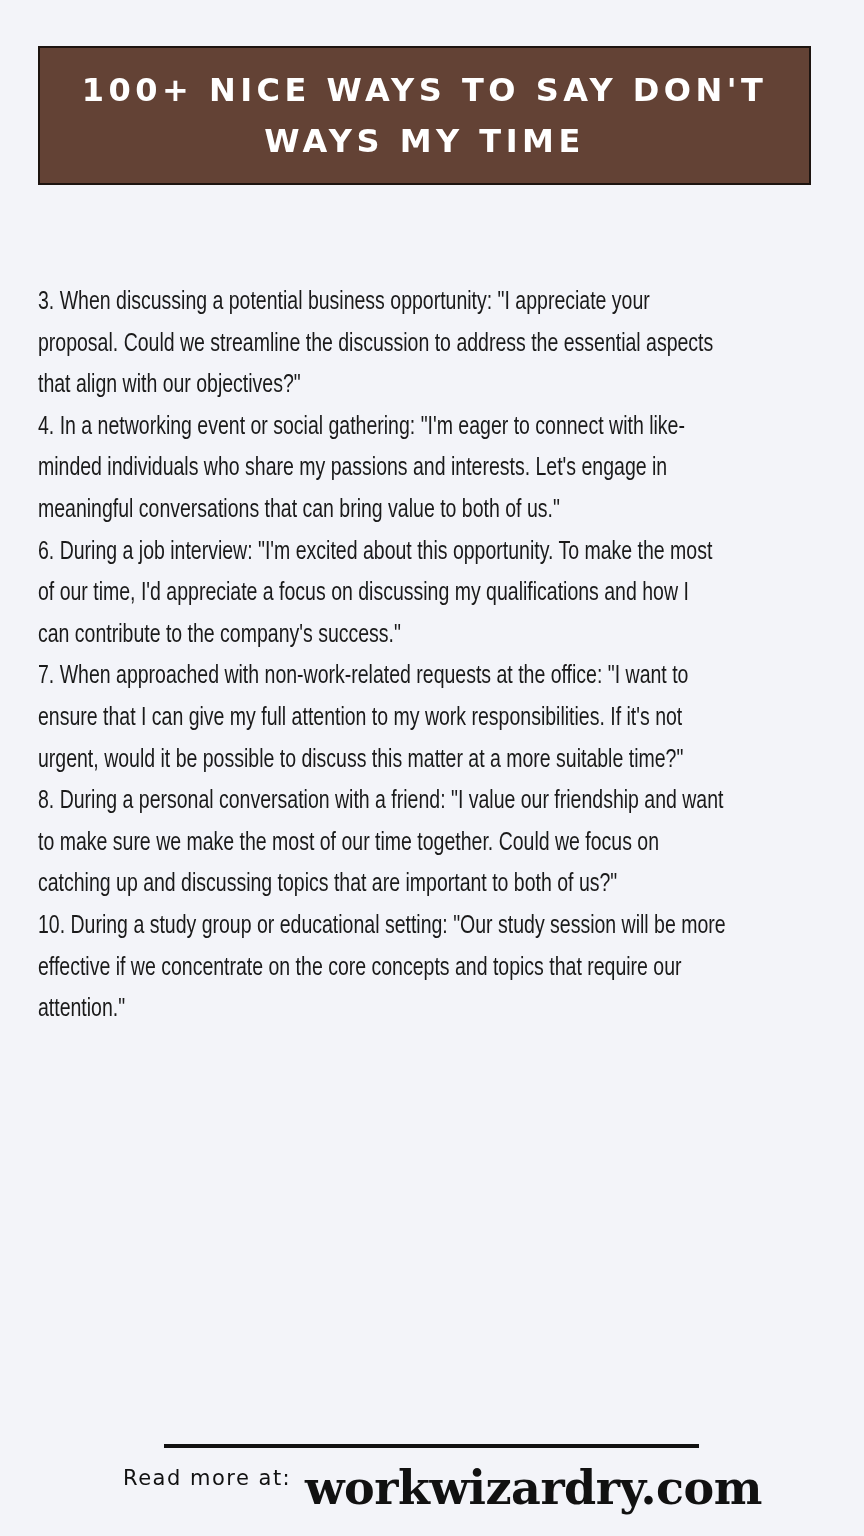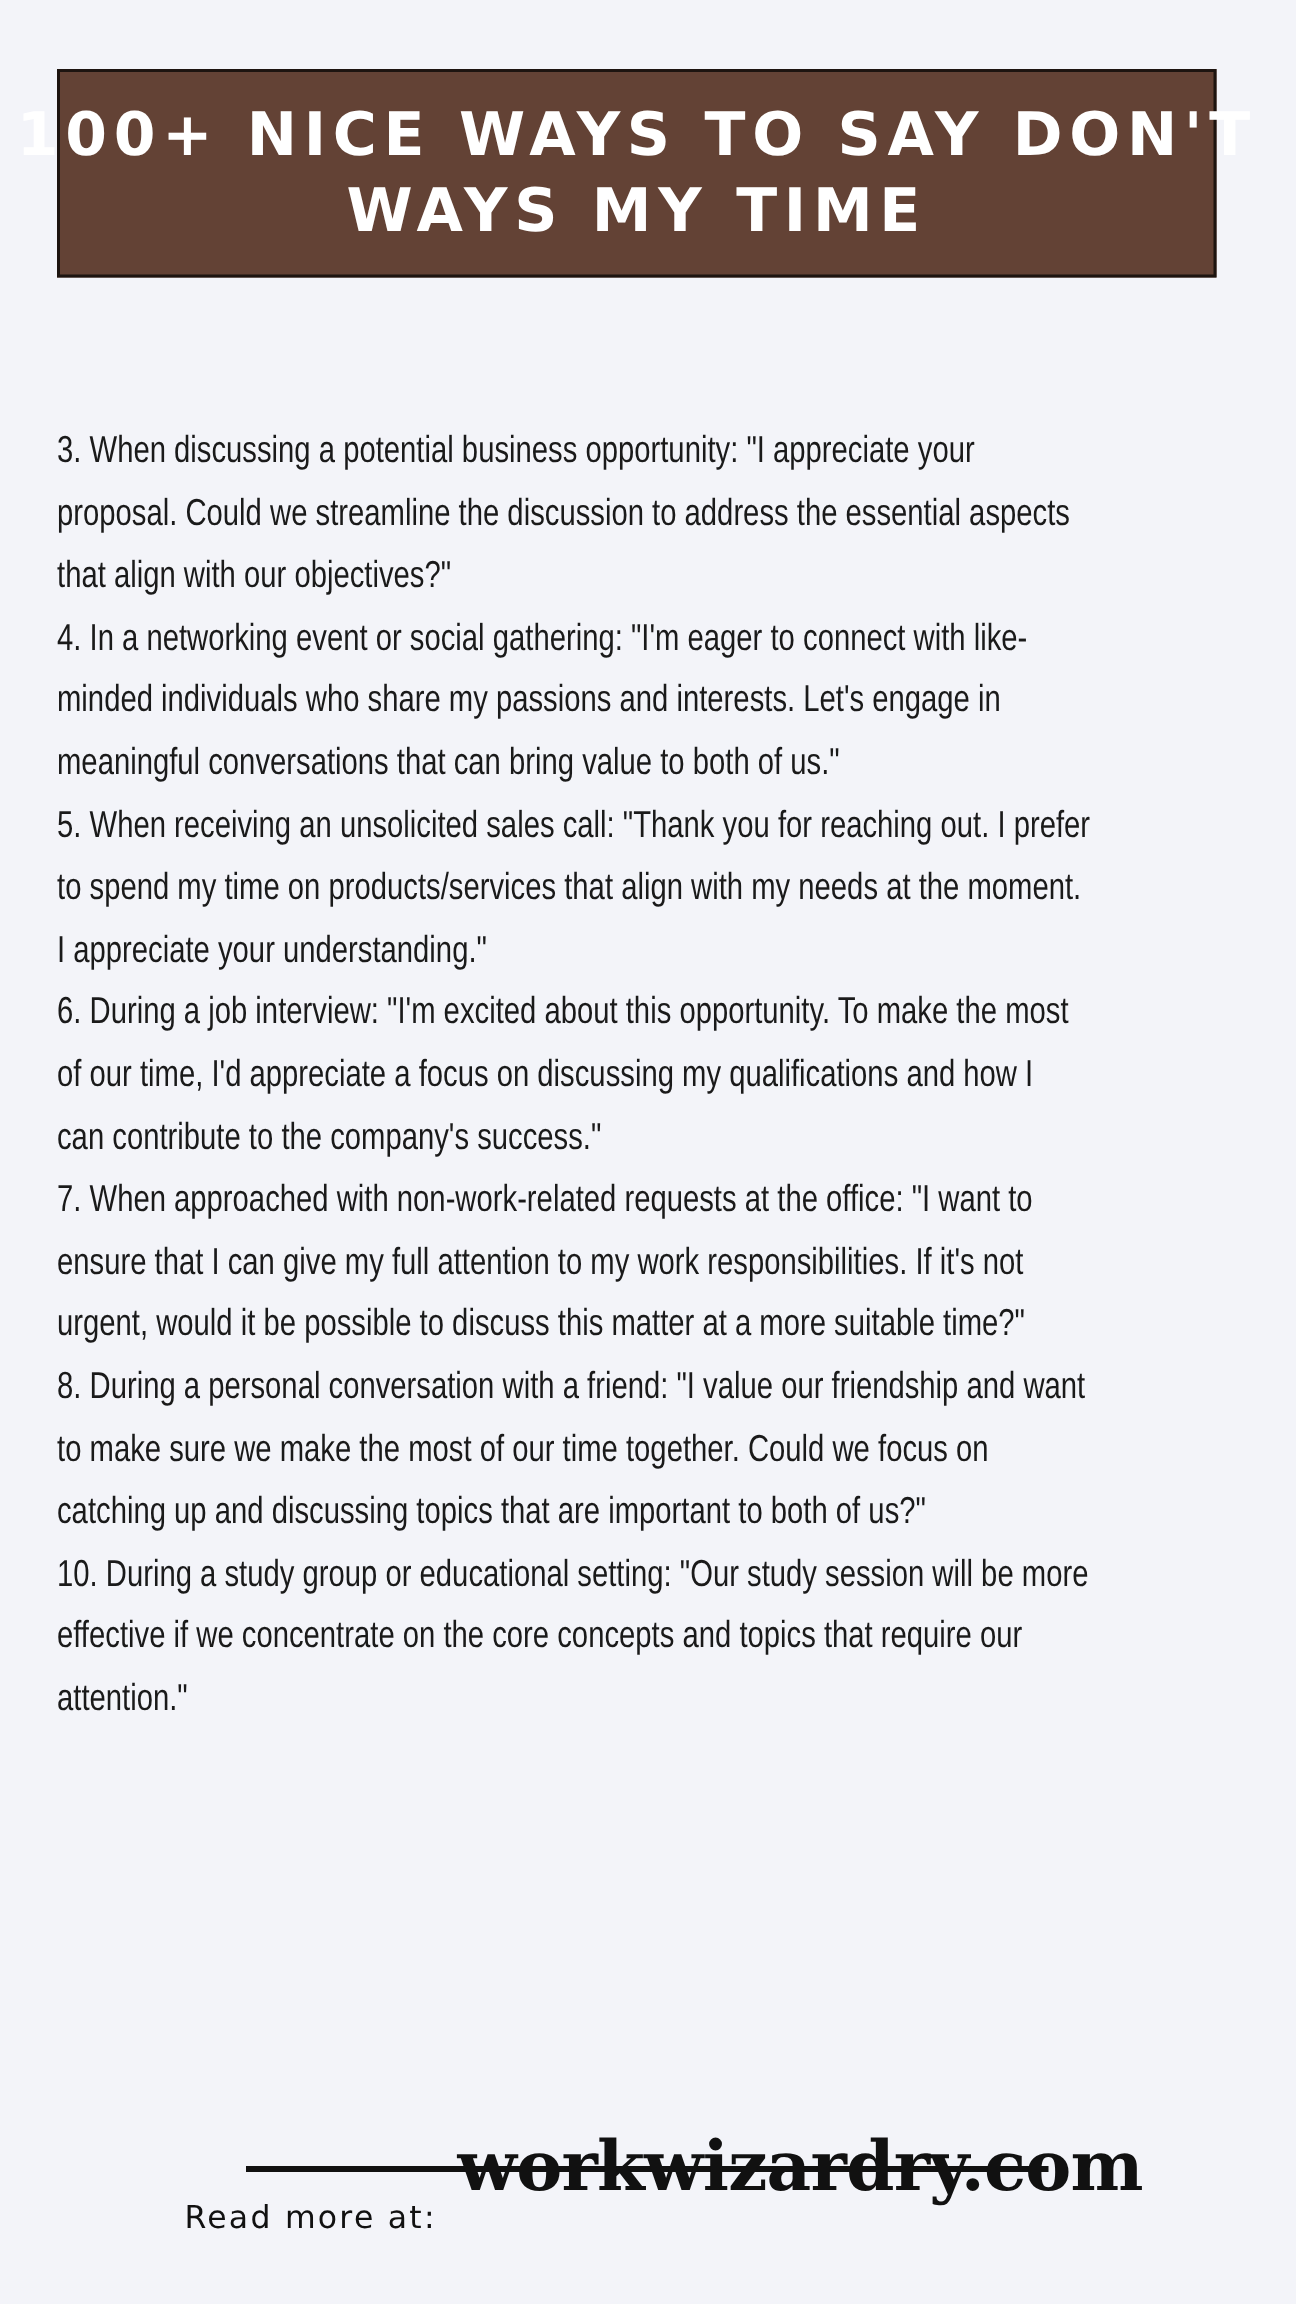--- a/index.html
+++ b/index.html
@@ -9,40 +9,40 @@
     position: relative;
     font-family: "Liberation Sans", sans-serif;
   }
   .banner {
     position: absolute; left: 38px; top: 46px; width: 773px; height: 139px;
     background: #634235; border: 2px solid #1d1410; box-sizing: border-box;
     display: flex; flex-direction: column; align-items: center; justify-content: center;
   }
   .banner .t {
     color: #ffffff; font-family: "DejaVu Sans", sans-serif; font-weight: bold;
-    font-size: 40px; letter-spacing: 4.5px; line-height: 51px; white-space: nowrap;
+    font-size: 32px; letter-spacing: 4.5px; line-height: 51px; white-space: nowrap;
   }
   .body-text {
     position: absolute; left: 38px; top: 280px; width: 820px;
   }
   .line {
     height: 41.6px; line-height: 41.6px;
     font-family: "Liberation Sans Narrow", "Liberation Sans", sans-serif;
     font-size: 25px; color: #1a1a1a; white-space: nowrap;
     transform-origin: 0 50%;
   }
   .rule {
     position: absolute; left: 164px; top: 1444px; width: 535px; height: 4px; background: #111;
   }
   .read-more {
     position: absolute; left: 91px; top: 1462px; font-family: "DejaVu Sans", sans-serif;
     font-size: 21px; color: #111; letter-spacing: 1.5px; line-height: 32px; margin-left: 32px;
   }
   .site {
-    position: absolute; left: 305px; top: 1414px; font-family: "DejaVu Serif", serif;
+    position: absolute; left: 305px; top: 1458px; font-family: "DejaVu Serif", serif;
     font-weight: bold; font-size: 46px; color: #111; line-height: 60px; letter-spacing: -0.5px;
   }
 </style>
 </head>
 <body>
 
 <div class="banner">
   <div class="t">100+ NICE WAYS TO SAY DON'T</div>
   <div class="t">WAYS MY TIME</div>
 </div>
@@ -50,25 +50,20 @@
 <div class="body-text" id="body-text">
     <div>
       <div class="line" style="display: block; transform: scaleX(0.78);">3. When discussing a potential business opportunity: "I appreciate your</div>
       <div class="line" style="display: block; transform: scaleX(0.78);">proposal. Could we streamline the discussion to address the essential aspects</div>
       <div class="line" style="display: block; transform: scaleX(0.78);">that align with our objectives?"</div>
     </div>
     <div>
       <div class="line" style="display: block; transform: scaleX(0.78);">4. In a networking event or social gathering: "I'm eager to connect with like-</div>
       <div class="line" style="display: block; transform: scaleX(0.78);">minded individuals who share my passions and interests. Let's engage in</div>
       <div class="line" style="display: block; transform: scaleX(0.78);">meaningful conversations that can bring value to both of us."</div>
-    </div>
-    <div>
-      <div class="line" style="display: block; transform: scaleX(0.78);">5. When receiving an unsolicited sales call: "Thank you for reaching out. I prefer</div>
-      <div class="line" style="display: block; transform: scaleX(0.78);">to spend my time on products/services that align with my needs at the moment.</div>
-      <div class="line" style="display: block; transform: scaleX(0.78);">I appreciate your understanding."</div>
     </div>
     <div>
       <div class="line" style="display: block; transform: scaleX(0.78);">6. During a job interview: "I'm excited about this opportunity. To make the most</div>
       <div class="line" style="display: block; transform: scaleX(0.78);">of our time, I'd appreciate a focus on discussing my qualifications and how I</div>
       <div class="line" style="display: block; transform: scaleX(0.78);">can contribute to the company's success."</div>
     </div>
     <div>
       <div class="line" style="display: block; transform: scaleX(0.78);">7. When approached with non-work-related requests at the office: "I want to</div>
       <div class="line" style="display: block; transform: scaleX(0.78);">ensure that I can give my full attention to my work responsibilities. If it's not</div>
       <div class="line" style="display: block; transform: scaleX(0.78);">urgent, would it be possible to discuss this matter at a more suitable time?"</div>

